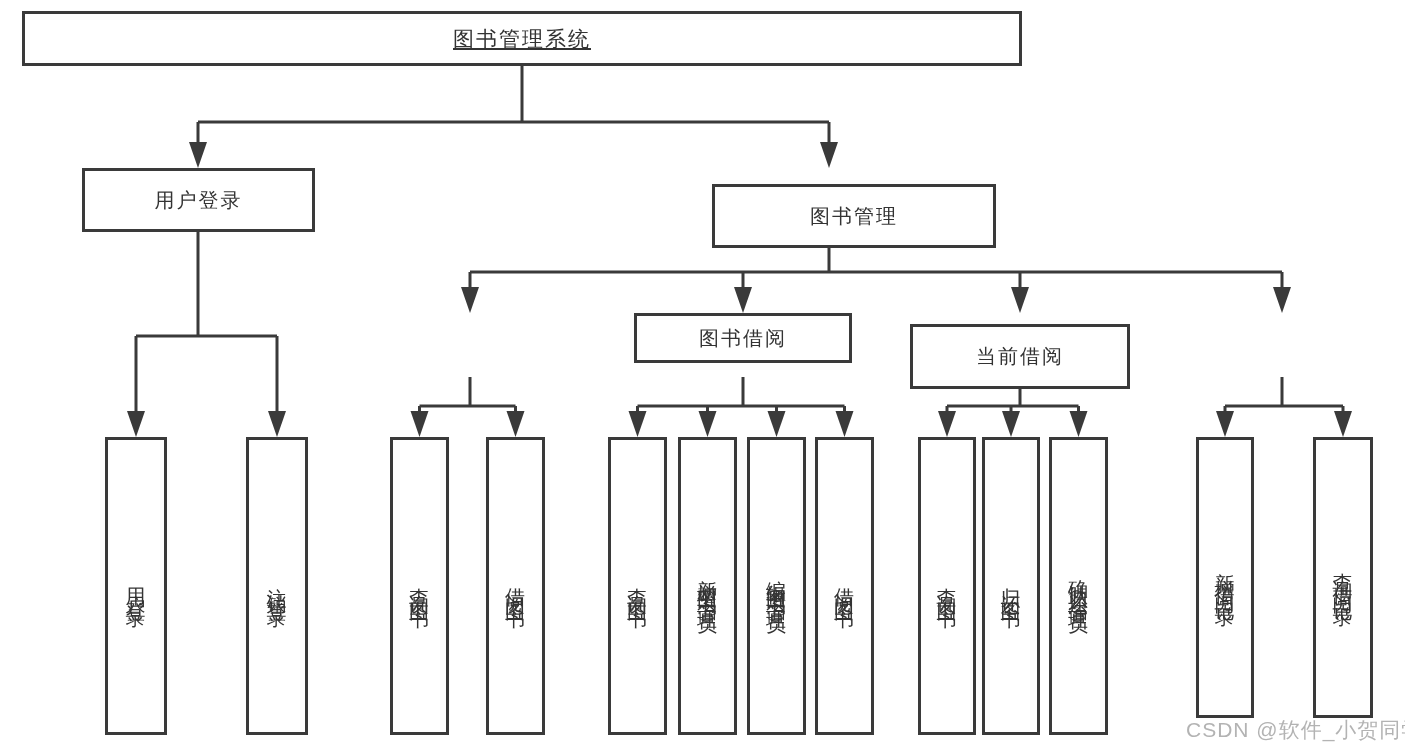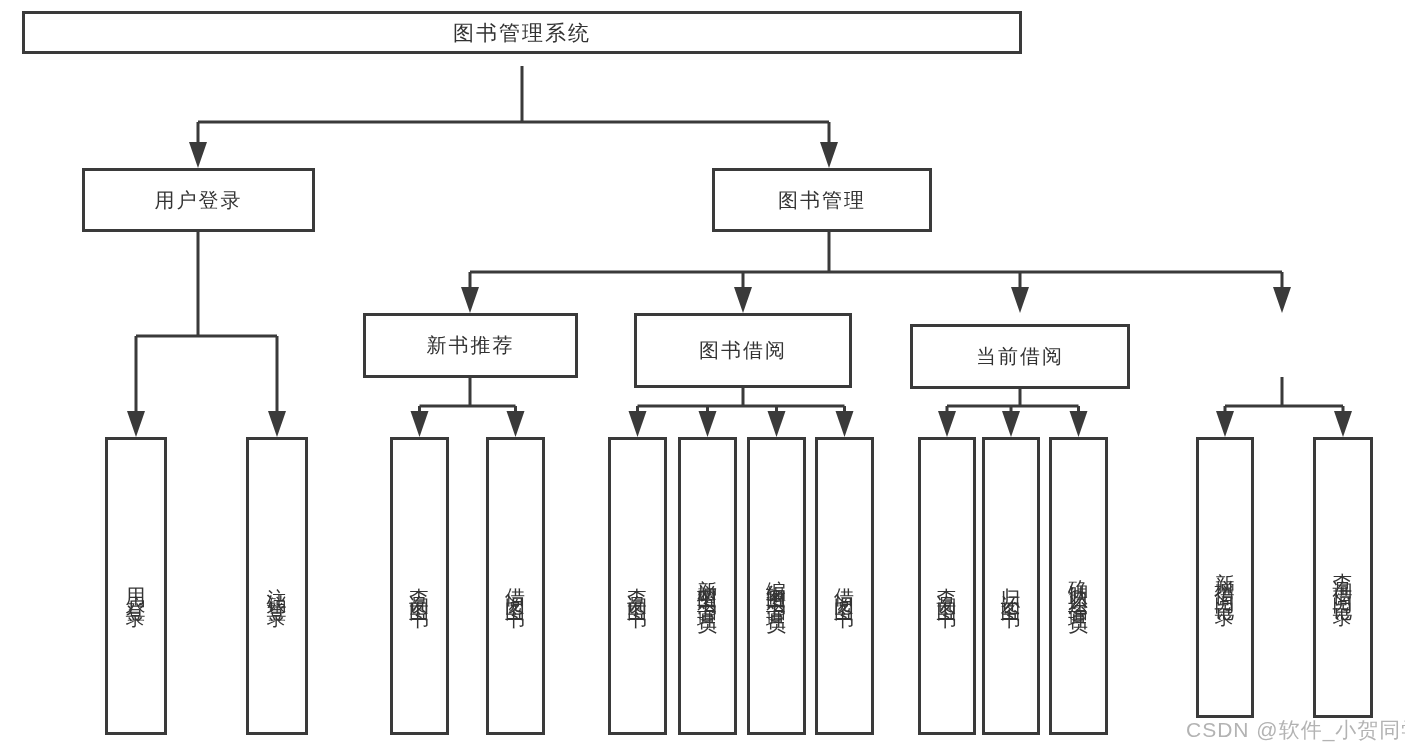--- a/index.html
+++ b/index.html
@@ -100,27 +100,26 @@
       <polygon class="ah" points="1069.5,411 1087.5,411 1078.5,437"></polygon>
     </g>
 
     <g>
       <path class="ln" d="M1282 377 V406 M1225 406 H1343 M1225 406 V419 M1343 406 V419"></path>
       <polygon class="ah" points="1216,411 1234,411 1225,437"></polygon>
       <polygon class="ah" points="1334,411 1352,411 1343,437"></polygon>
     </g>
   </svg>
 
-  <div class="box root" style="left:22px; top:11px; width:1000px; height:43px;">图书管理系统</div>
+  <div class="box root" style="left:22px; top:11px; width:1000px; height:55px;text-decoration:underline;">图书管理系统</div>
 
   <div class="box h" style="left:82px; top:168px; width:233px; height:64px;">用户登录</div>
-  <div class="box h" style="left:712px; top:168px; width:220px; height:64px;">图书管理</div>
+  <div class="box h" style="left:712px; top:184px; width:284px; height:64px;">图书管理</div>
 
-  <div class="box h" style="left:363px; top:313px; width:215px; height:65px;">新书推荐</div>
-  <div class="box h" style="left:634px; top:313px; width:218px; height:75px;">图书借阅</div>
+  <div class="box h" style="left:634px; top:313px; width:218px; height:50px;">图书借阅</div>
   <div class="box h" style="left:910px; top:324px; width:220px; height:65px;">当前借阅</div>
 
   <div class="box v" style="left:105px; top:437px; width:62px; height:298px;">
     <span class="vtxt">用户登录</span>
   </div>
   <div class="box v" style="left:246px; top:437px; width:62px; height:298px;">
     <span class="vtxt">注销登录</span>
   </div>
 
   <div class="box v" style="left:390px; top:437px; width:59px; height:298px;">

